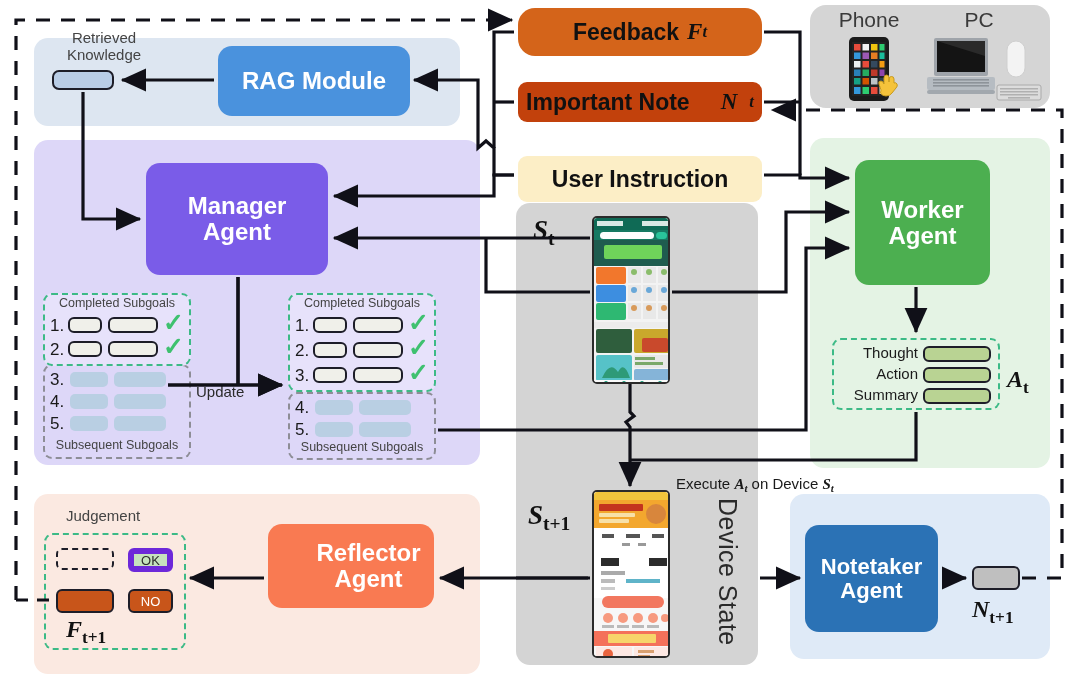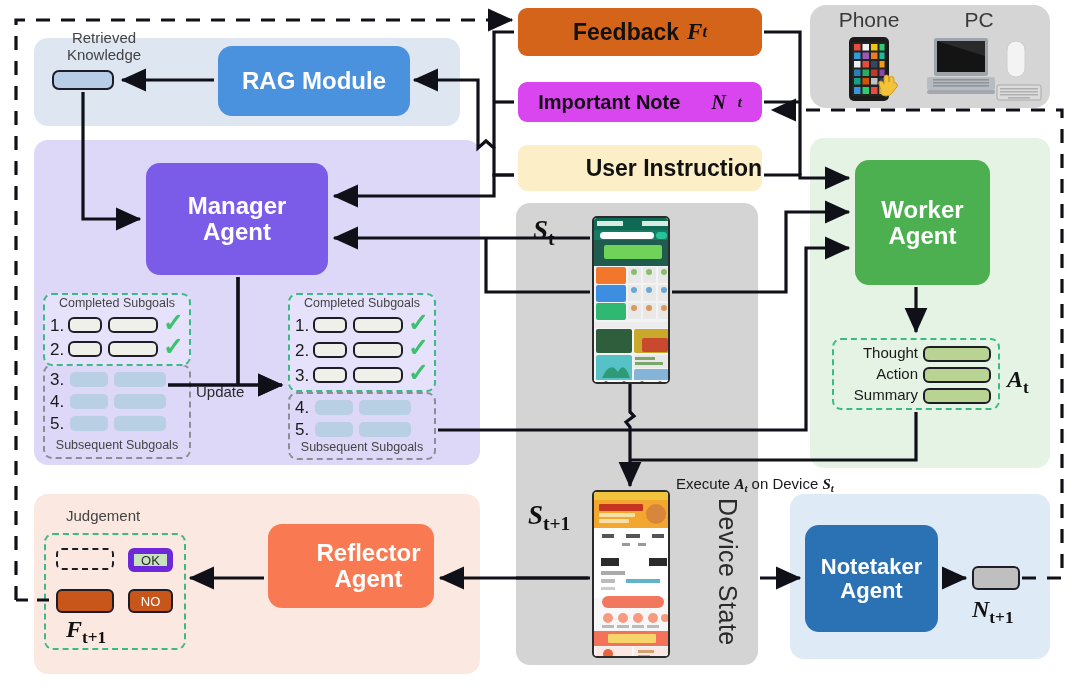--- a/index.html
+++ b/index.html
@@ -21,22 +21,22 @@
   .node{border-radius:14px;display:flex;align-items:center;justify-content:center;
         text-align:center;color:#fff;font-weight:bold;line-height:1.08;}
   .node-rag{background:#4a92dd;font-size:24px;}
   .node-manager{background:#7a5ce8;font-size:24px;}
   .node-worker{background:#4caf50;font-size:24px;}
   .node-reflector{background:#f97a52;font-size:24px;}
   .node-notetaker{background:#2b72b5;font-size:22px;}
 
   .pill{border-radius:9px;display:flex;align-items:center;justify-content:center;
         font-weight:bold;color:#111;}
-  .pill-feedback{background:#d4641a;font-size:23px;}
-  .pill-note{background:#d946ef;font-size:20px;gap:12px;}
+  .pill-feedback{background:#d4641a;font-size:23px;border-radius:17px;}
+  .pill-note{background:#c2410c;font-size:23px;gap:12px;}
   .pill-instruction{background:#fceec6;font-size:23px;}
 
   .sub{font-size:0.72em;vertical-align:-0.32em;font-style:normal;}
   .ital{font-family:"Liberation Serif",serif;font-style:italic;font-weight:bold;}
 
   
   .lbl{color:#444;font-size:14px;line-height:1.12;}
   .lbl-dark{color:#1a1a1a;}
   .mathlbl{font-family:"Liberation Serif",serif;font-style:italic;font-weight:bold;color:#111;}
 
@@ -165,21 +165,21 @@
       <span class="ital sub">t</span>
   </div>
 
   <div class="abs pill pill-note" style="left:518px;top:82px;width:244px;height:40px;">
     <span>Important Note</span>
     <span style="width:7px"></span>
     <span class="ital">N</span>
       <span class="ital sub">t</span>
   </div>
 
-  <div class="abs pill pill-instruction" style="left:518px;top:145px;width:244px;height:46px;justify-content:flex-end;">
+  <div class="abs pill pill-instruction" style="left:518px;top:156px;width:244px;height:46px;">
     <span>User Instruction</span>
   </div>
 
   <div class="abs lbl" style="left:44px;top:30px;width:120px;text-align:center;font-size:15px;">
     <div>Retrieved</div>
     <div>Knowledge</div>
   </div>
   <div class="abs chip-blue" style="left:52px;top:70px;width:62px;height:20px;"></div>
 
   <div class="abs node node-rag" style="left:218px;top:46px;width:192px;height:70px;">

